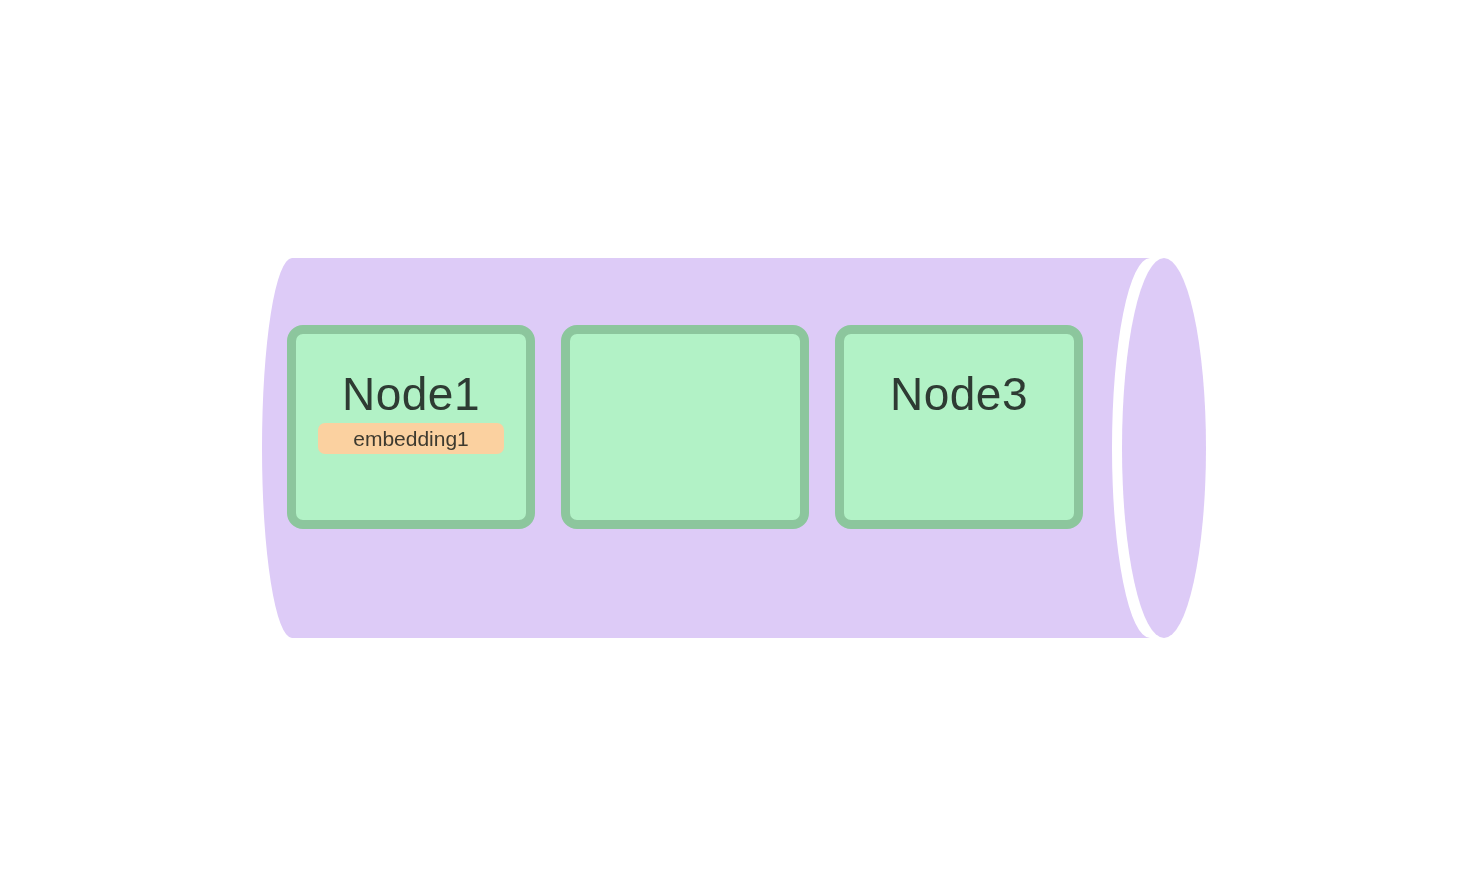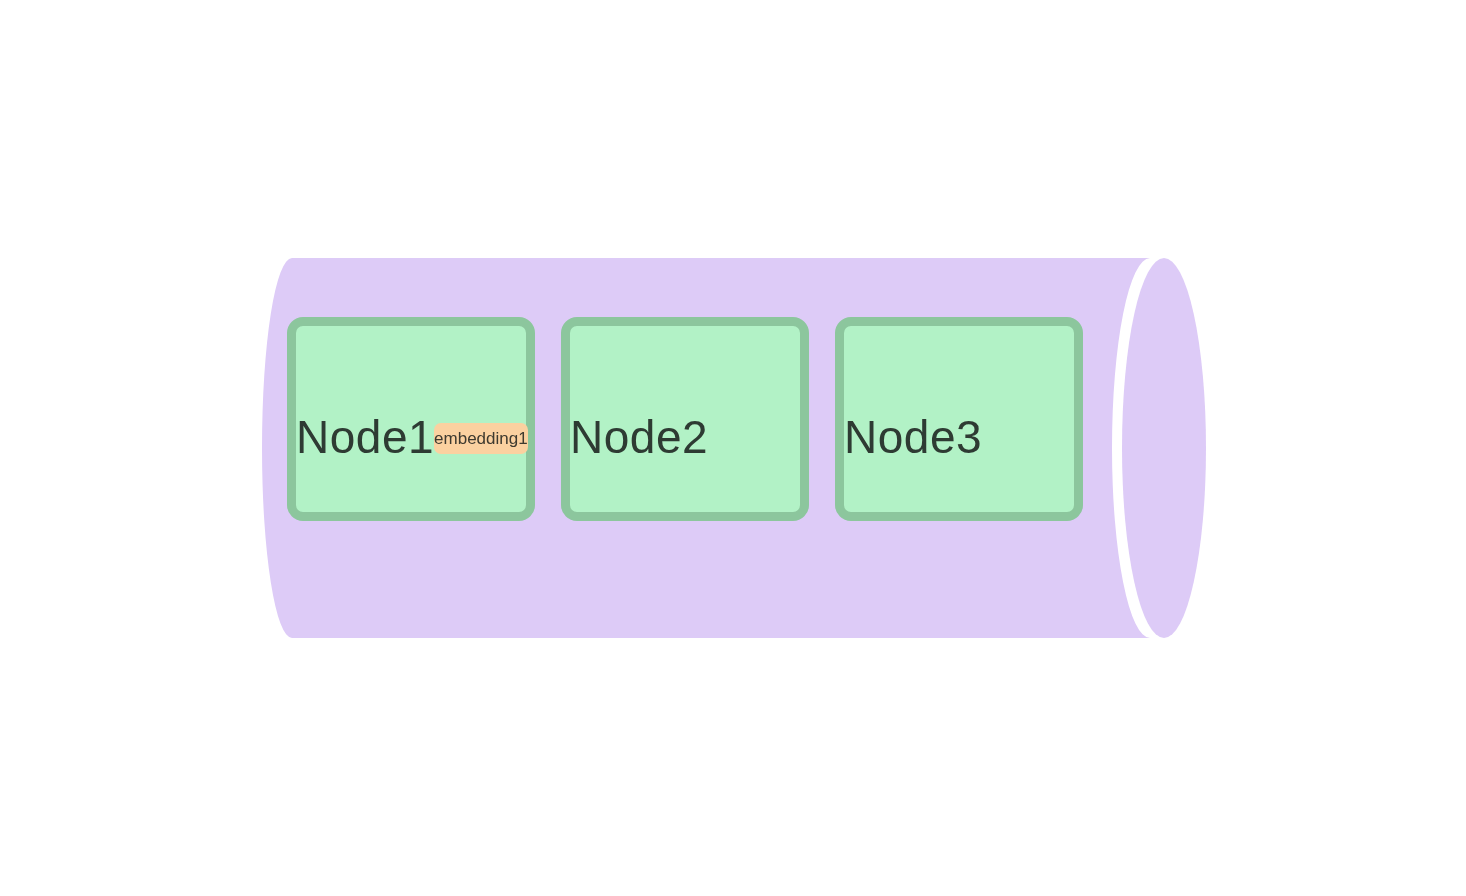--- a/index.html
+++ b/index.html
@@ -18,29 +18,29 @@
   .cylinder-svg {
     position: absolute;
     left: 0;
     top: 0;
     width: 1466px;
     height: 896px;
     display: block;
   }
   .node-card {
     position: absolute;
-    top: 317px;
+    top: 325px;
     width: 248px;
     height: 204px;
     box-sizing: border-box;
     background: #b2f2c6;
     border: 9px solid #8cc69d;
     border-radius: 16px;
     display: flex;
-    flex-direction: row;
+    flex-direction: column;
     align-items: center;
     padding-top: 35px;
   }
   .node-card.n1 { left: 287px; }
   .node-card.n2 { left: 561px; }
   .node-card.n3 { left: 835px; }
   .node-title {
     font-size: 46px;
     line-height: 50px;
     font-weight: 500;
@@ -50,21 +50,21 @@
   }
   .embedding-badge {
     margin-top: 4px;
     width: 186px;
     height: 31px;
     background: #fbd1a0;
     border-radius: 7px;
     display: flex;
     align-items: center;
     justify-content: center;
-    font-size: 17px;
+    font-size: 21px;
     color: #3e3a2f;
     white-space: nowrap;
   }
 </style>
 </head>
 <body>
 
 <div class="page">
 
   <svg class="cylinder-svg" viewBox="0 0 1466 896" xmlns="http://www.w3.org/2000/svg">
@@ -78,20 +78,19 @@
 
     <ellipse cx="1164" cy="448" rx="42" ry="190" fill="#ddcbf7"></ellipse>
   </svg>
 
   <div class="node-card n1">
     <div class="node-title">Node1</div>
     <div class="embedding-badge">embedding1</div>
   </div>
 
   <div class="node-card n2">
-    <div class="node-title">Node2</div>
   </div>
 
   <div class="node-card n3">
     <div class="node-title">Node3</div>
   </div>
 
 </div>
 
 </body></html>

